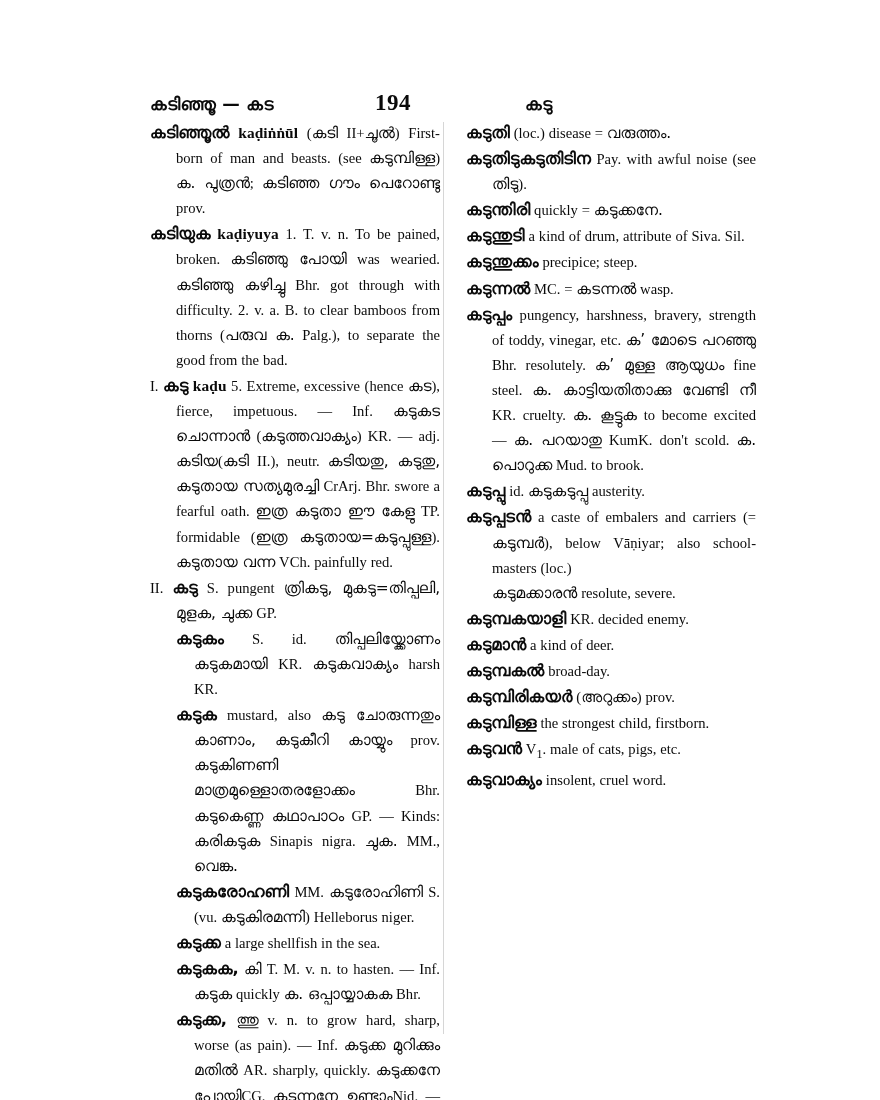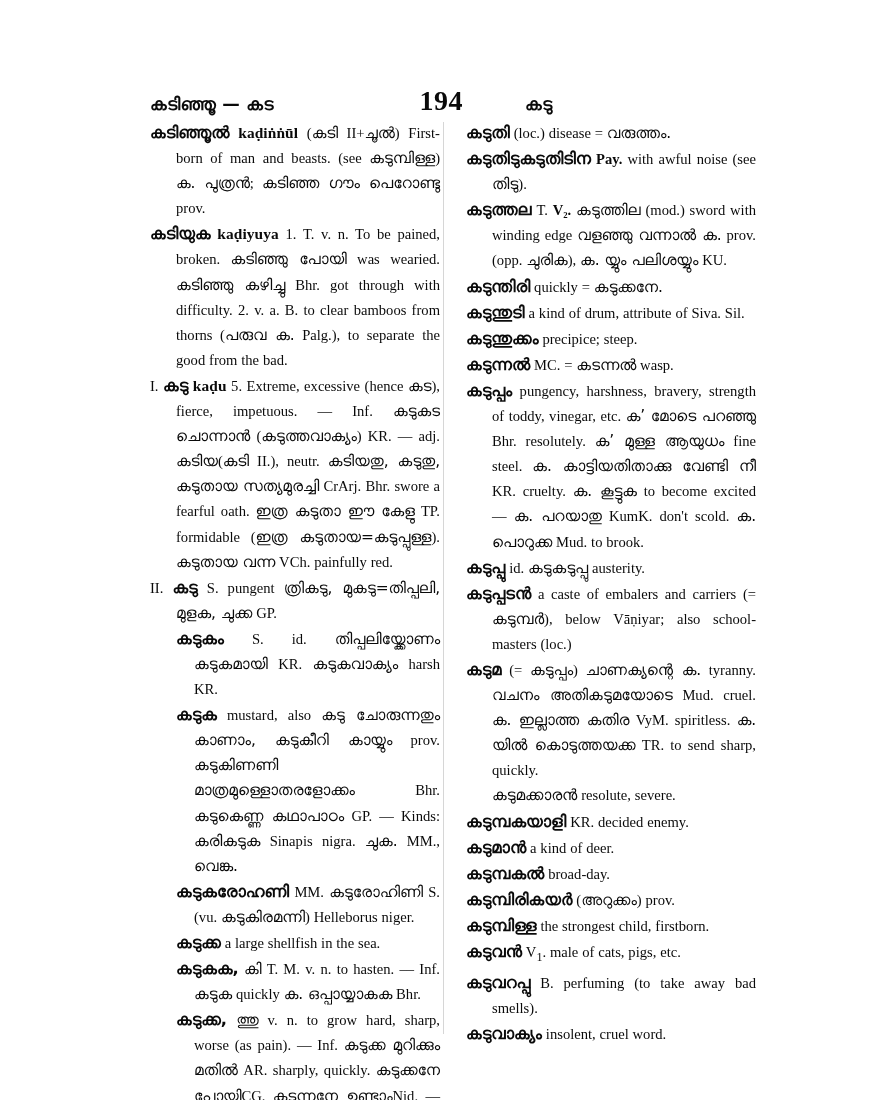--- a/index.html
+++ b/index.html
@@ -29,24 +29,24 @@
   }
   #page-header .hd-left,
   #page-header .hd-right {
     font-size: 17.5px;
     font-weight: 600;
     letter-spacing: .2px;
     white-space: nowrap;
   }
   #page-header .hd-left { width: 230px; text-align: left; margin-top: 28px; }
   #page-header .hd-num {
-    font-size: 28px;
+    font-size: 23px;
     font-weight: 700;
     letter-spacing: .5px;
-    text-align: right;
+    text-align: left;
     width: 90px;
   }
   #page-header .hd-right { width: 230px; text-align: left; padding-left: 62px; }
 
   
   #columns {
     position: absolute;
     left: 0;
     top: 120px;
     width: 824px;
@@ -102,21 +102,21 @@
   }
   .tr {
     font-weight: 700;
     font-size: 15.4px;
     letter-spacing: .1px;
   }
   .rn {
     font-weight: 400;
     font-size: 14.6px;
   }
-  .sc { font-weight: 700; }
+  .sc { font-weight: 400; }
 </style>
 </head>
 <body>
 
 <div id="page-header">
   <span class="hd-left mal">കടിഞ്ഞൂ — കട</span>
   <span class="hd-num">194</span>
   <span class="hd-right mal">കടു</span>
 </div>
 
@@ -188,24 +188,20 @@
     <p class="entry">
       <span class="hw">കടുതി</span>
       (loc.) disease = <span class="mal">വരുത്തം.</span>
     </p>
 
     <p class="entry">
       <span class="hw">കടുതിടുകടുതിടിന</span>
       <span class="sc">Pay.</span> with awful noise (see <span class="mal">തിടു</span>).
     </p>
 
-    <p class="entry">
-      <span class="hw">കടുത്തല</span>
-      T. <span class="sc">V₂.</span> <span class="mal">കടുത്തില</span> (mod.) sword with winding edge <span class="mal">വളഞ്ഞു വന്നാൽ ക.</span> prov. (opp. <span class="mal">ചുരിക</span>), <span class="mal">ക. യ്യും പലിശയ്യും</span> KU.
-    </p>
 
     <p class="entry">
       <span class="hw">കടുന്തിരി</span>
       quickly = <span class="mal">കടുക്കനേ.</span>
     </p>
 
 
     <p class="entry">
       <span class="hw">കടുന്തുടി</span>
       a kind of drum, attribute of Siva. Sil.
@@ -229,24 +225,20 @@
     <p class="entry">
       <span class="hw">കടുപ്പു</span>
       id. <span class="mal">കടുകടുപ്പു</span> austerity.
     </p>
 
     <p class="entry">
       <span class="hw">കടുപ്പടൻ</span>
       a caste of embalers and carriers (= <span class="mal">കടുമ്പർ</span>), below Vāṇiyar; also school-masters (loc.)
     </p>
 
-    <p class="entry">
-      <span class="hw">കടുമ</span>
-      (= <span class="mal">കടുപ്പം</span>) <span class="mal">ചാണക്യന്റെ ക.</span> tyranny. <span class="mal">വചനം അതികടുമയോടെ</span> Mud. cruel. <span class="mal">ക. ഇല്ലാത്ത കതിര</span> VyM. spiritless. <span class="mal">ക. യിൽ കൊടുത്തയക്ക</span> TR. to send sharp, quickly.
-    </p>
 
     <p class="entry sub">
       <span class="mal">കടുമക്കാരൻ</span> resolute, severe.
     </p>
 
     <p class="entry">
       <span class="hw">കടുമ്പകയാളി</span>
       KR. decided enemy.
     </p>
 
@@ -269,24 +261,20 @@
       <span class="hw">കടുമ്പിള്ള</span>
       the strongest child, firstborn.
     </p>
 
 
     <p class="entry">
       <span class="hw">കടുവൻ</span>
       V<sub>1</sub>. male of cats, pigs, etc.
     </p>
 
-    <p class="entry">
-      <span class="hw">കടുവറപ്പു</span>
-      B. perfuming (to take away bad smells).
-    </p>
 
     <p class="entry">
       <span class="hw">കടുവാക്യം</span>
       insolent, cruel word.
     </p>
 
   </div>
 </div>
 
 </body></html>

